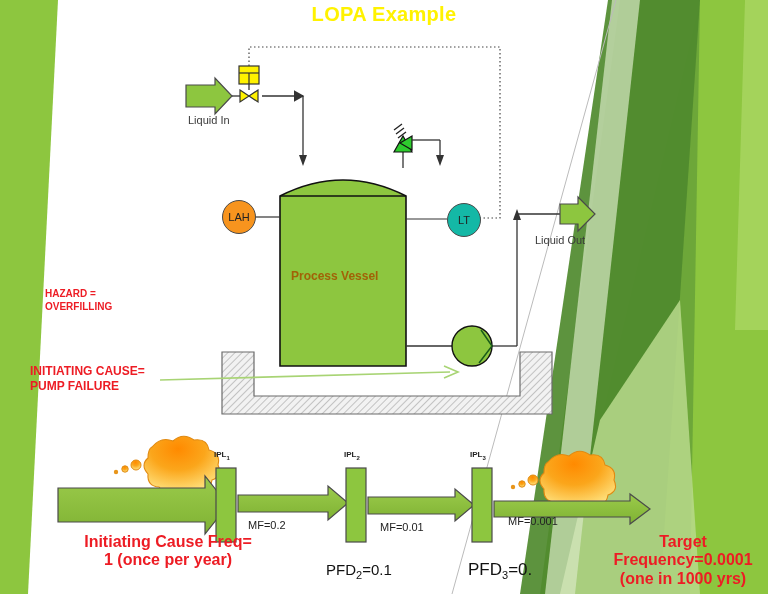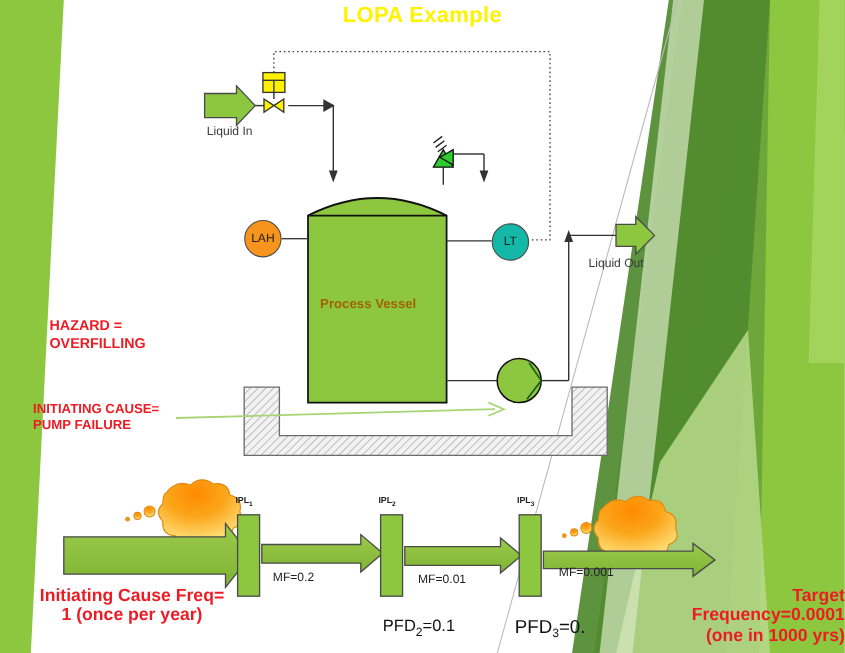--- a/index.html
+++ b/index.html
@@ -27,24 +27,24 @@
   .bubble{
     position:absolute;width:34px;height:34px;border-radius:50%;
     border:1.4px solid #4a4a4a;display:flex;align-items:center;justify-content:center;
     font-size:11px;color:#222;font-weight:normal;box-sizing:border-box;
   }
   #bub-lah{left:222px;top:200px;background:#F7941E;}
   #bub-lt{left:447px;top:203px;background:#14b8a6;}
 
   
   .red-note{position:absolute;color:#ED1C24;font-weight:bold;white-space:pre;line-height:1.25;}
-  #note-hazard{left:45px;top:288px;font-size:13px;}
+  #note-hazard{left:45px;top:288px;font-size:10px;}
   #note-cause{left:30px;top:364px;font-size:12px;}
   #note-initiating{left:30px;top:533px;font-size:16px;text-align:center;width:180px;line-height:1.15;}
-  #note-target{left:598px;top:533px;font-size:16px;text-align:right;width:170px;line-height:1.15;}
+  #note-target{left:598px;top:533px;font-size:16px;text-align:center;width:170px;line-height:1.15;}
 
   
   .ipl-tag{position:absolute;font-size:8px;color:#222;font-weight:bold;}
   .ipl-tag sub{font-size:6px;}
   .mf-label{position:absolute;font-size:11px;color:#222;}
   .pfd-label{position:absolute;font-size:17px;color:#111;}
   .pfd-label sub{font-size:11px;}
   .pfd-small{font-size:15px;}
 </style>
 </head>
@@ -210,23 +210,23 @@
   </div>
   <div class="ipl-tag" style="left:470px;top:450px;">
     <span>IPL</span><sub>3</sub>
   </div>
 
   <div class="mf-label" style="left:248px;top:519px;">MF=0.2</div>
   <div class="mf-label" style="left:380px;top:521px;">MF=0.01</div>
   <div class="mf-label" style="left:508px;top:515px;">MF=0.001</div>
 
   <div class="pfd-label" style="left:198px;top:560px;margin-top:45px;">PFD=0.1</div>
-  <div class="pfd-label pfd-small" style="left:326px;top:561px;margin-left:22px;">
+  <div class="pfd-label pfd-small" style="left:326px;top:561px;">
     <span>PFD</span><sub>2</sub><span>=0.1</span>
   </div>
   <div class="pfd-label" style="left:468px;top:560px;">
     <span>PFD</span><sub>3</sub><span>=0.</span>
   </div>
 
-  <div class="red-note" id="note-initiating" style="white-space:normal;">Initiating Cause Freq= 1 (once per year)</div>
+  <div class="red-note" id="note-initiating" style="white-space:normal;margin-left:48px;">Initiating Cause Freq= 1 (once per year)</div>
   <div class="red-note" id="note-target" style="white-space:normal;">Target Frequency=0.0001 (one in 1000 yrs)</div>
 
 </div>
 
 </body></html>

